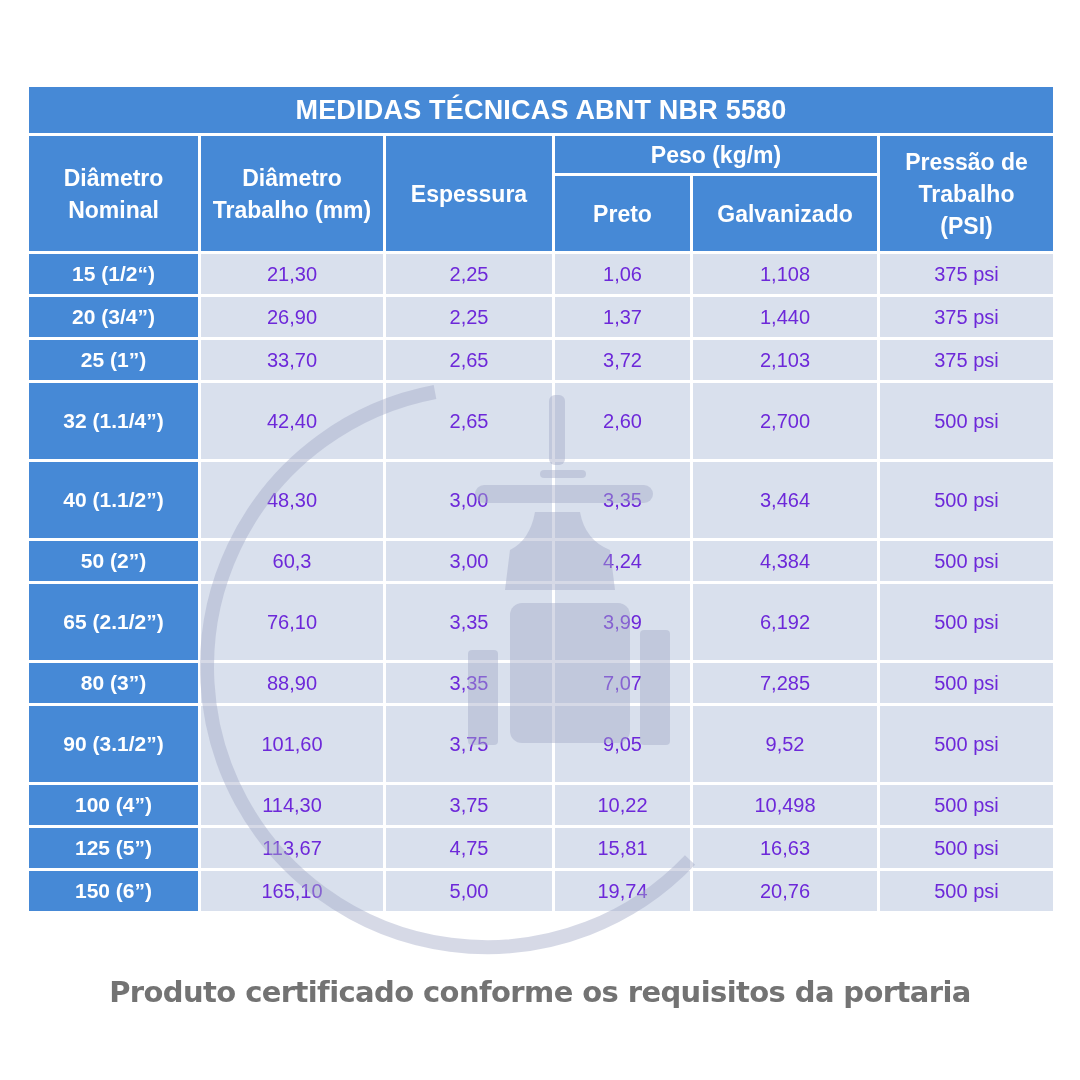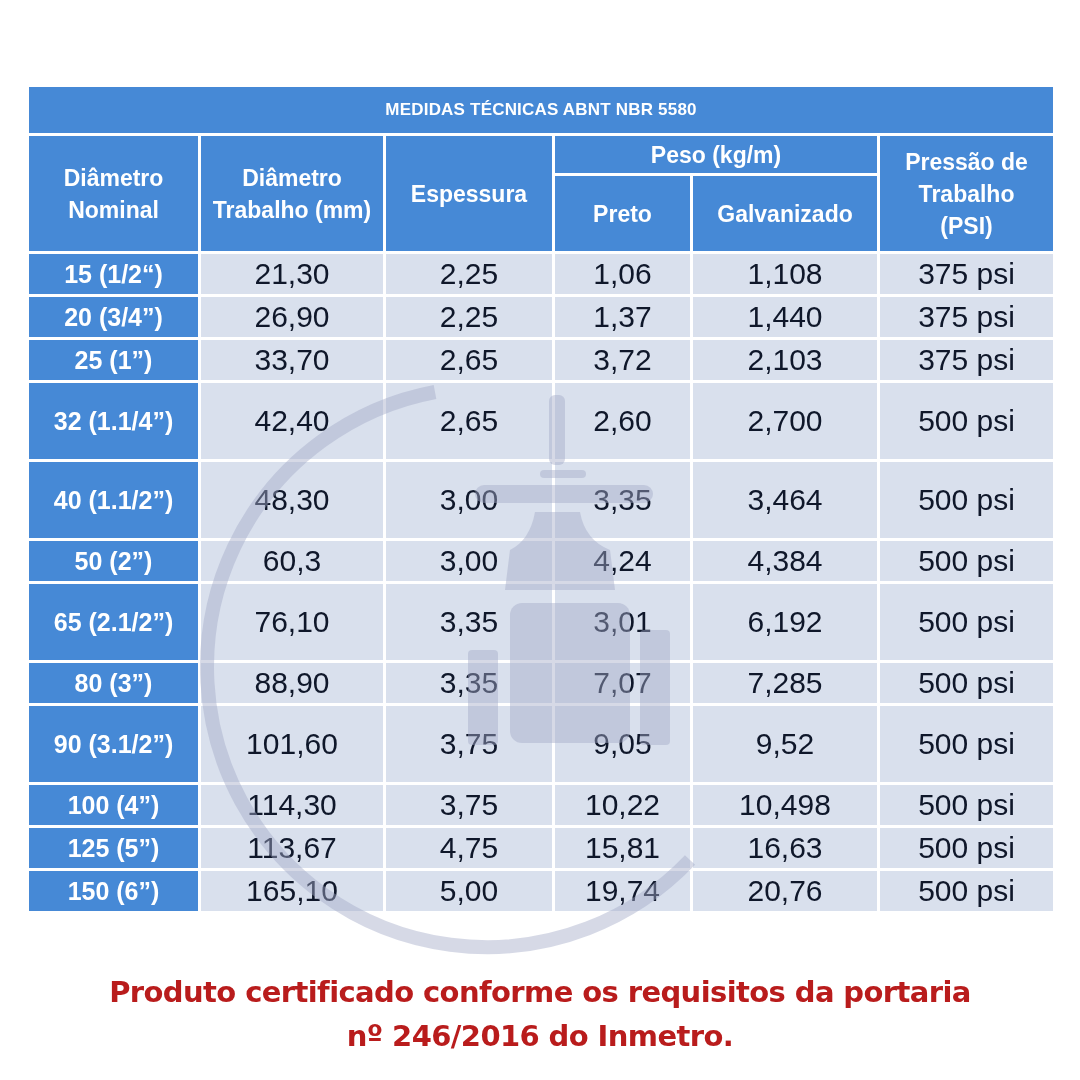--- a/index.html
+++ b/index.html
@@ -4,32 +4,32 @@
 <style>
   html, body { margin: 0; padding: 0; }
   body {
     width: 1080px; height: 1080px; background: #ffffff; position: relative; overflow: hidden;
     font-family: "Liberation Sans", "DejaVu Sans", sans-serif;
   }
   .table-wrap { position: absolute; left: 26px; top: 84px; width: 1027px; }
   table { border-collapse: collapse; width: 1027px; table-layout: fixed; position: relative; z-index: 1; }
   td, th { border: 3px solid #ffffff; text-align: center; vertical-align: middle; padding: 0; }
   th { background: #4689d6; color: #ffffff; font-weight: bold; }
-  .title-cell { height: 46px; font-size: 17px; letter-spacing: 0.2px; text-align: center; }
+  .title-cell { height: 46px; font-size: 27px; letter-spacing: 0.2px; text-align: center; }
   .hdr { font-size: 23px; line-height: 32px; }
   .hdr-group { height: 40px; }
   .hdr-sub { height: 78px; }
-  td.nom { background: #4689d6; color: #ffffff; font-weight: bold; font-size: 25px; }
-  td.val { background: rgba(214,222,236,0.93); color: #0f172a; font-size: 30px; }
+  td.nom { background: #4689d6; color: #ffffff; font-weight: bold; font-size: 21px; }
+  td.val { background: rgba(214,222,236,0.93); color: #6d28d9; font-size: 20px; }
   tr.r-s td { height: 40px; }
   tr.r-t td { height: 76px; }
   .watermark { position: absolute; left: 0; top: 0; width: 1080px; height: 1080px; z-index: 2; pointer-events: none; }
   .footer {
     position: absolute; left: 0; top: 970px; width: 1080px; text-align: center;
-    font-family: "DejaVu Sans", sans-serif; font-weight: bold; color: #b91c1c;
+    font-family: "DejaVu Sans", sans-serif; font-weight: bold; color: #737373;
     font-size: 29px; line-height: 44px; letter-spacing: -0.6px;
   }
 </style>
 </head>
 <body>
 
 <div class="table-wrap">
   <table>
     <colgroup>
       <col style="width:172px">
@@ -111,21 +111,21 @@
           <td class="val">60,3</td>
           <td class="val">3,00</td>
           <td class="val">4,24</td>
           <td class="val">4,384</td>
           <td class="val">500 psi</td>
         </tr>
         <tr class="r-t">
           <td class="nom">65 (2.1/2”)</td>
           <td class="val">76,10</td>
           <td class="val">3,35</td>
-          <td class="val">3,01</td>
+          <td class="val">3,99</td>
           <td class="val">6,192</td>
           <td class="val">500 psi</td>
         </tr>
         <tr class="r-s">
           <td class="nom">80 (3”)</td>
           <td class="val">88,90</td>
           <td class="val">3,35</td>
           <td class="val">7,07</td>
           <td class="val">7,285</td>
           <td class="val">500 psi</td>
@@ -177,14 +177,13 @@
     <rect x="475" y="485" width="178" height="18" rx="9"></rect>
     <path d="M 535 512 L 580 512 Q 585 540 610 550 L 615 590 L 505 590 L 510 550 Q 530 540 535 512 Z"></path>
     <rect x="510" y="603" width="120" height="140" rx="12"></rect>
     <rect x="468" y="650" width="30" height="95" rx="4"></rect>
     <rect x="640" y="630" width="30" height="115" rx="4"></rect>
   </g>
 </svg>
 
 <div class="footer">
   <div>Produto certificado conforme os requisitos da portaria</div>
-  <div>nº 246/2016 do Inmetro.</div>
 </div>
 
 </body></html>

